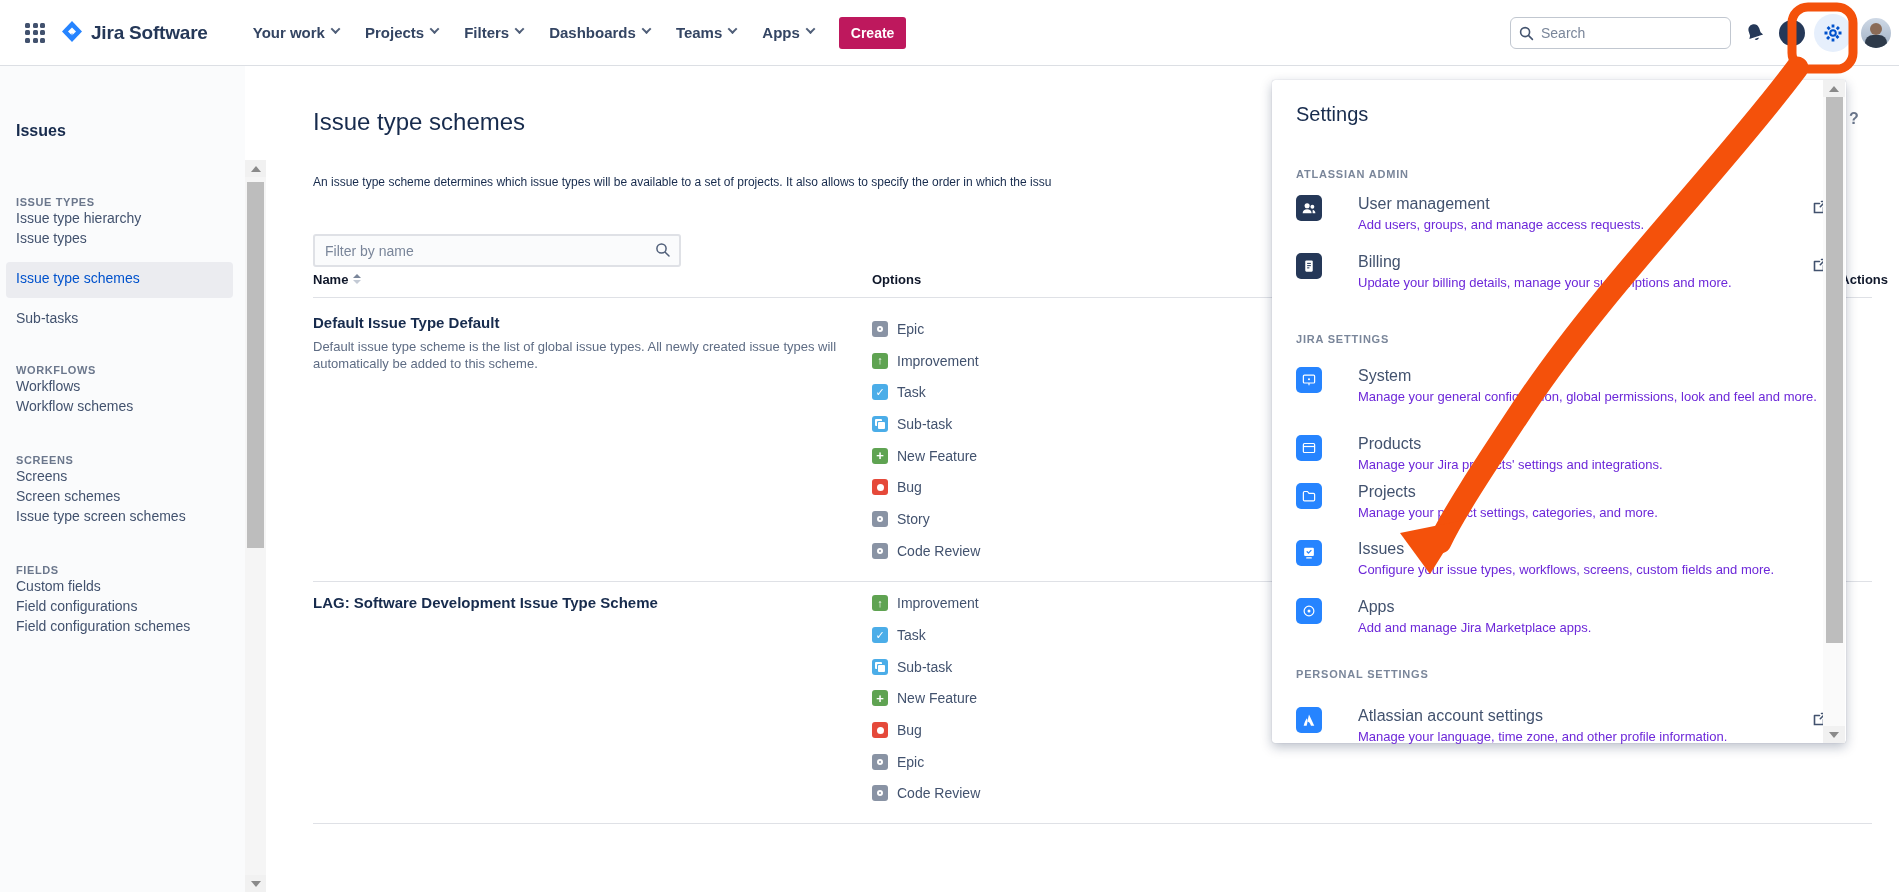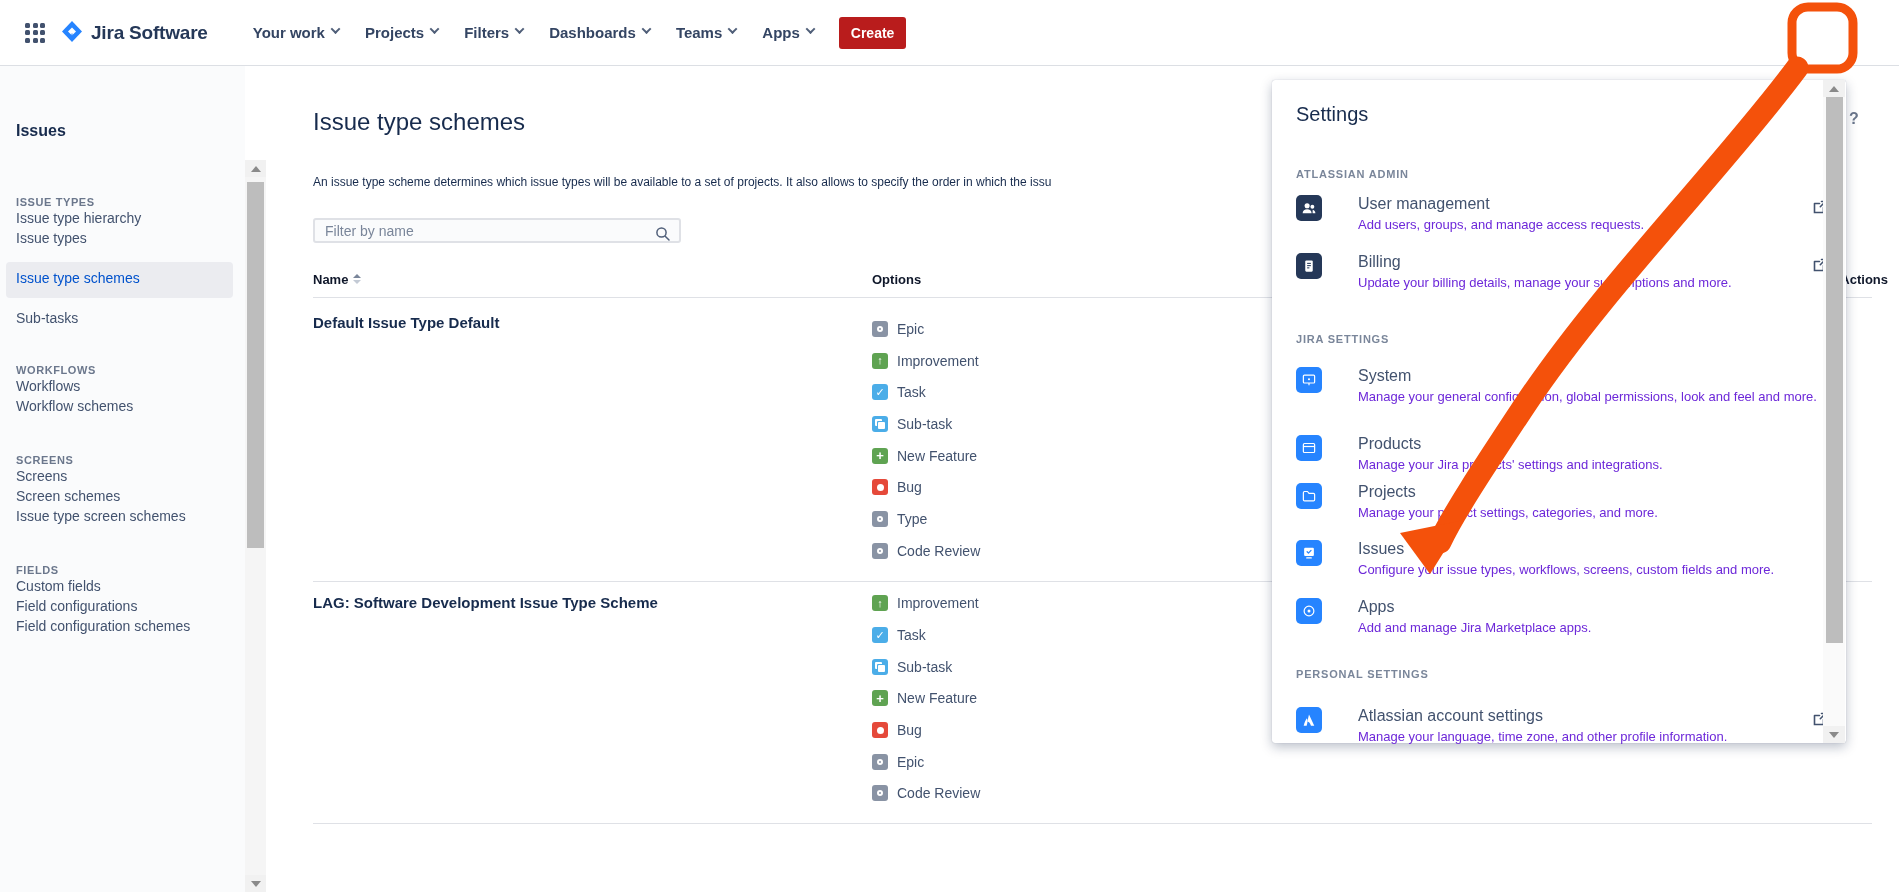--- a/index.html
+++ b/index.html
@@ -13,21 +13,21 @@
   .grid9 { margin-left:25px; width:20px; height:20px; display:grid;
     grid-template-columns:repeat(3,5px); grid-template-rows:repeat(3,5px); gap:2.5px; cursor:pointer; }
   .grid9 span { background:#42526E; border-radius:1.5px; }
   .logo { display:flex; align-items:center; margin-left:16px; cursor:pointer; }
   .logo-text { font-size:19px; font-weight:600; color:#253858; margin-left:8px; letter-spacing:-0.2px; }
   #navitems { display:flex; align-items:center; margin-left:32px; }
   .nav-item { display:flex; align-items:center; padding:0 13px; height:40px; cursor:pointer; }
   .nav-label { font-size:15px; font-weight:600; color:#344563; }
   .chev { width:7px; height:7px; border-right:2px solid #505F79; border-bottom:2px solid #505F79;
     transform:rotate(45deg) translate(-1px,-1px); margin-left:7px; margin-top:-4px; }
-  .create { margin-left:12px; height:32px; padding:0 12px; background:#b91c1c; color:#fff;
+  .create { margin-left:12px; height:32px; padding:0 12px; background:#be185d; color:#fff;
     border:none; border-radius:3px; font-size:14px; font-weight:600; cursor:pointer;
     font-family:inherit; }
   .nav-right { position:absolute; right:8px; top:0; height:66px; display:flex; align-items:center; gap:9px; }
   .searchbox { width:221px; height:32px; border:1px solid #C1C7D0; border-radius:6px;
     display:flex; align-items:center; padding:0 8px; background:#fff; }
   .searchbox input { border:none; outline:none; font-size:14px; color:#172B4D; width:170px;
     margin-left:7px; font-family:inherit; background:transparent; }
   .searchbox input::placeholder { color:#7A869A; }
   .icon-btn { width:30px; height:30px; display:flex; align-items:center; justify-content:center; cursor:pointer; }
   .help-circle { width:26px; height:26px; border-radius:50%; background:#253858; color:#fff;
@@ -66,21 +66,21 @@
   #side-scrollbar { left:245px; top:160px; width:21px; height:732px; }
   #side-scrollbar .sb-thumb { top:22px; height:366px; }
   #panel-scrollbar { left:551px; top:0; width:22px; height:663px; background:#FAFAFA; }
   #panel-scrollbar .sb-thumb { top:17px; height:546px; left:2.5px; }
 
   
   #main { position:absolute; left:266px; top:66px; width:1633px; height:826px; background:#fff; z-index:1; }
   #page-title { position:absolute; left:47px; top:42px; font-size:24px; font-weight:500; color:#172B4D; }
   #page-desc { position:absolute; left:47px; top:109px; width:1586px; font-size:12px; color:#172B4D;
     white-space:nowrap; overflow:hidden; }
-  #filter-wrap { position:absolute; left:47px; top:152px; width:368px; height:25px; }
+  #filter-wrap { position:absolute; left:47px; top:168px; width:368px; height:33px; }
   #filter-wrap input { width:100%; height:100%; background:#FAFBFC; border:2px solid #DFE1E6;
     border-radius:3px; padding:0 34px 0 10px; font-size:14px; color:#172B4D; font-family:inherit; outline:none; }
   #filter-wrap input::placeholder { color:#7A869A; }
   #filter-wrap svg { position:absolute; right:10px; top:8px; }
   .th { position:absolute; top:206px; font-size:13px; font-weight:700; color:#0f172a; }
   #th-name { left:47px; }
   #th-options { left:606px; }
   #th-actions { left:1562px; width:60px; text-align:right; }
   .sort-icon { display:inline-block; margin-left:5px; }
   .sort-icon i { display:block; width:0; height:0; border-left:4px solid transparent; border-right:4px solid transparent; }
@@ -170,20 +170,46 @@
        <span class="nav-label">Teams</span>
        <span class="chev"></span>
      </div>
         <div class="nav-item">
        <span class="nav-label">Apps</span>
        <span class="chev"></span>
      </div>
       </nav>
     <button class="create">Create</button>
 
+    <div class="nav-right">
+      <div class="searchbox">
+        <svg width="15" height="15" viewBox="0 0 16 16">
+          <circle cx="6.5" cy="6.5" r="4.8" fill="none" stroke="#44546F" stroke-width="1.7"></circle>
+          <line x1="10.3" y1="10.3" x2="14.3" y2="14.3" stroke="#44546F" stroke-width="1.7" stroke-linecap="round"></line>
+        </svg>
+        <input placeholder="Search" style="">
+      </div>
+      <div class="icon-btn">
+        <svg width="24" height="24" viewBox="0 0 24 24" style="transform:rotate(-18deg)">
+          <path d="M12 3 C8.7 3 6.5 5.4 6.5 8.8 L6.5 13 L4.8 16 L19.2 16 L17.5 13 L17.5 8.8 C17.5 5.4 15.3 3 12 3 Z" fill="#253858"></path>
+          <path d="M9.8 17.5 a2.3 2.3 0 0 0 4.4 0 Z" fill="#253858"></path>
+        </svg>
+      </div>
+      <div class="help-circle">?</div>
+      <div class="gear-btn">
+        <svg width="24" height="24" viewBox="0 0 24 24">
+          <path fill="#0052CC" d="M12 8.2 a3.8 3.8 0 1 0 0 7.6 a3.8 3.8 0 0 0 0-7.6 Z M12 10.2 a1.8 1.8 0 1 1 0 3.6 a1.8 1.8 0 0 1 0-3.6 Z"></path>
+          <path fill="#0052CC" d="M10.6 3.5 h2.8 v3 h-2.8 Z M10.6 17.5 h2.8 v3 h-2.8 Z M3.5 10.6 v2.8 h3 v-2.8 Z M17.5 10.6 v2.8 h3 v-2.8 Z M5.6 7.1 l2-2 l2.1 2.1 l-2 2 Z M14.3 15.8 l2-2 l2.1 2.1 l-2 2 Z M16.9 5.1 l2 2 l-2.1 2.1 l-2-2 Z M5.1 16.9 l2.1-2.1 l2 2 l-2.1 2.1 Z"></path>
+        </svg>
+      </div>
+      <div class="avatar">
+        <span class="head"></span>
+          <span class="body"></span>
+      </div>
+    </div>
   </header>
 
   <aside id="sidebar">
     <div class="side-title">Issues</div>
     <div id="sidebar-body">
         <div class="side-section sec-issue-types">ISSUE TYPES</div>
         <div class="side-item">Issue type hierarchy</div>
         <div class="side-item">Issue types</div>
         <div class="side-item selected">Issue type schemes</div>
         <div class="side-item">Sub-tasks</div>
@@ -224,20 +250,21 @@
     <div class="th" id="th-name">
       <span>Name</span><span class="sort-icon"><i class="up"></i><i class="dn"></i></span>
     </div>
     <div class="th" id="th-options">Options</div>
     <div class="th" id="th-actions">Actions</div>
     <div id="table">
       <div id="rows">
           <div class="trow">
        <div class="trow-name">
          <div class="rname">Default Issue Type Default</div>
+         <div class="rdesc">Default issue type scheme is the list of global issue types. All newly created issue types will automatically be added to this scheme.</div>
        </div>
        <div class="trow-opts">
               <div class="opt">
        <span class="opt-icon" style="background:#8993A4">
                   <span class="ring"></span>
                 </span>
                 <span class="opt-label">Epic</span>
      </div>
               <div class="opt">
        <span class="opt-icon" style="background:#5FA352">
@@ -267,21 +294,21 @@
               <div class="opt">
        <span class="opt-icon" style="background:#E5493A">
                   <span class="dot"></span>
                 </span>
                 <span class="opt-label">Bug</span>
      </div>
               <div class="opt">
        <span class="opt-icon" style="background:#8993A4">
                   <span class="ring"></span>
                 </span>
-                <span class="opt-label">Type</span>
+                <span class="opt-label">Story</span>
      </div>
               <div class="opt">
        <span class="opt-icon" style="background:#8993A4">
                   <span class="ring"></span>
                 </span>
                 <span class="opt-label">Code Review</span>
      </div>
             </div>
      </div>
           <div class="trow">

